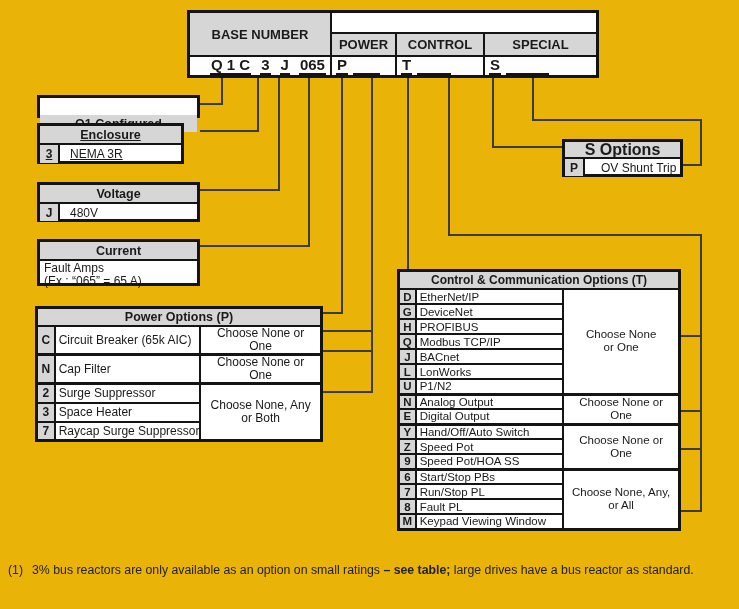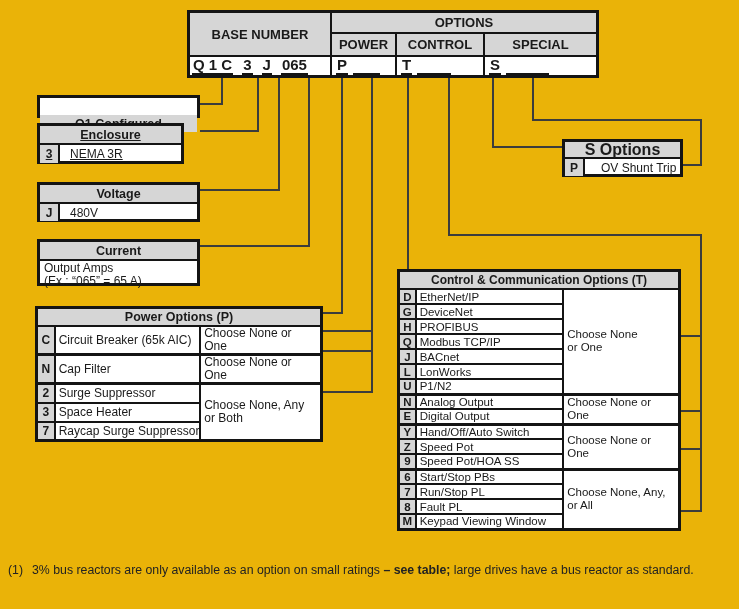--- a/index.html
+++ b/index.html
@@ -14,21 +14,21 @@
            text-align:center;font-size:12.5px;display:flex;align-items:center;justify-content:center;}
   .crow{display:flex;align-items:stretch;}
   .code-cell{width:18px;background:#d6d6d6;border-right:2px solid #141414;font-weight:bold;
              font-size:12px;display:flex;align-items:center;justify-content:center;flex:0 0 18px;}
   .lbl-cell{font-size:12px;display:flex;align-items:center;padding-left:10px;flex:1;}
   
   table.opt{position:absolute;border-collapse:collapse;border:3px solid #141414;background:#fff;table-layout:fixed;}
   table.opt th{background:#d6d6d6;border:2px solid #141414;font-size:12.5px;padding:1px 2px;}
   table.opt td{border:2px solid #141414;font-size:12px;padding:0 3px;overflow:hidden;white-space:nowrap;}
   table.opt td.code{background:#d6d6d6;font-weight:bold;text-align:center;padding:0 1px;}
-  table.opt td.choose{text-align:left;white-space:pre-line;font-size:12px;line-height:13px;margin-left:32px;}
+  table.opt td.choose{text-align:center;white-space:pre-line;font-size:12px;line-height:13px;margin-left:32px;}
   table.opt tr.gsep td{border-top:3px solid #141414;}
   #control-table td{font-size:11.5px;}
   
   .gray{position:absolute;background:#d6d6d6;display:flex;align-items:center;justify-content:center;
         font-weight:bold;font-size:13px;}
   .blk{position:absolute;background:#141414;}
   .seg{font-weight:bold;font-size:15px;border-bottom:2.5px solid #141414;padding:0 1px 0 1px;line-height:17px;}
   .blank{border-bottom:2.5px solid #141414;height:17px;margin-left:5px;}
   .partcell{position:absolute;display:flex;align-items:flex-end;}
   
@@ -68,40 +68,37 @@
   <div class="line" style="left:532px;top:77px;width:2px;height:44px;"></div>
   <div class="line" style="left:532px;top:119px;width:170px;height:2px;"></div>
   <div class="line" style="left:700px;top:119px;width:2px;height:47px;"></div>
   <div class="line" style="left:683px;top:164px;width:17px;height:2px;"></div>
 
   <div class="abs" style="left:187px;top:10px;width:412px;height:68px;border:3px solid #141414;background:#fff;">
 
     <div class="gray" style="left:0;top:0;width:140px;height:42px;">
       <span>BASE NUMBER</span>
     </div>
-    <div class="gray" style="left:142px;top:0;width:264px;height:19px;">
-      <span>OPTIONS</span>
-    </div>
     <div class="gray" style="left:142px;top:21px;width:63px;height:21px;">
       <span>POWER</span>
     </div>
     <div class="gray" style="left:207px;top:21px;width:86px;height:21px;">
       <span>CONTROL</span>
     </div>
     <div class="gray" style="left:295px;top:21px;width:111px;height:21px;">
       <span>SPECIAL</span>
     </div>
 
     <div class="blk" style="left:140px;top:0;width:2px;height:62px;"></div>
     <div class="blk" style="left:140px;top:19px;width:266px;height:2px;"></div>
     <div class="blk" style="left:205px;top:19px;width:2px;height:43px;"></div>
     <div class="blk" style="left:293px;top:19px;width:2px;height:43px;"></div>
     <div class="blk" style="left:0;top:42px;width:406px;height:2px;"></div>
 
-    <div class="partcell" style="left:0;top:44px;width:140px;height:18px;padding-left:2px;">
+    <div class="partcell" style="left:0;top:44px;width:140px;height:18px;padding-left:20px;">
       <span class="seg">Q 1 C</span>
       <span class="seg" style="margin-left:9px;">3</span>
       <span class="seg" style="margin-left:9px;">J</span>
       <span class="seg" style="margin-left:9px;">065</span>
     </div>
     <div class="partcell" style="left:142px;top:44px;width:63px;height:18px;padding-left:4px;">
       <span class="seg">P</span>
       <div class="blank" style="width:27px;"></div>
     </div>
     <div class="partcell" style="left:207px;top:44px;width:86px;height:18px;padding-left:4px;">
@@ -138,21 +135,21 @@
       <div class="code-cell">J</div>
       <div class="lbl-cell">480V</div>
     </div>
   </div>
 
   <div class="box" style="left:37px;top:239px;width:163px;height:47px;">
     <div class="hd" style="height:17px;">
       <span>Current</span>
     </div>
     <div style="font-size:12px;line-height:13px;padding:1px 0 0 4px;">
-      <div>Output Amps</div>
+      <div>Fault Amps</div>
       <div>(Ex.: “065” = 65 A)</div>
     </div>
   </div>
 
   <table class="opt" id="power-table" style="left:35px;top:306px;width:288px;">
     <colgroup>
         <col style="width:18px">
         <col style="width:144px">
         <col style="width:120px">
       </colgroup>

